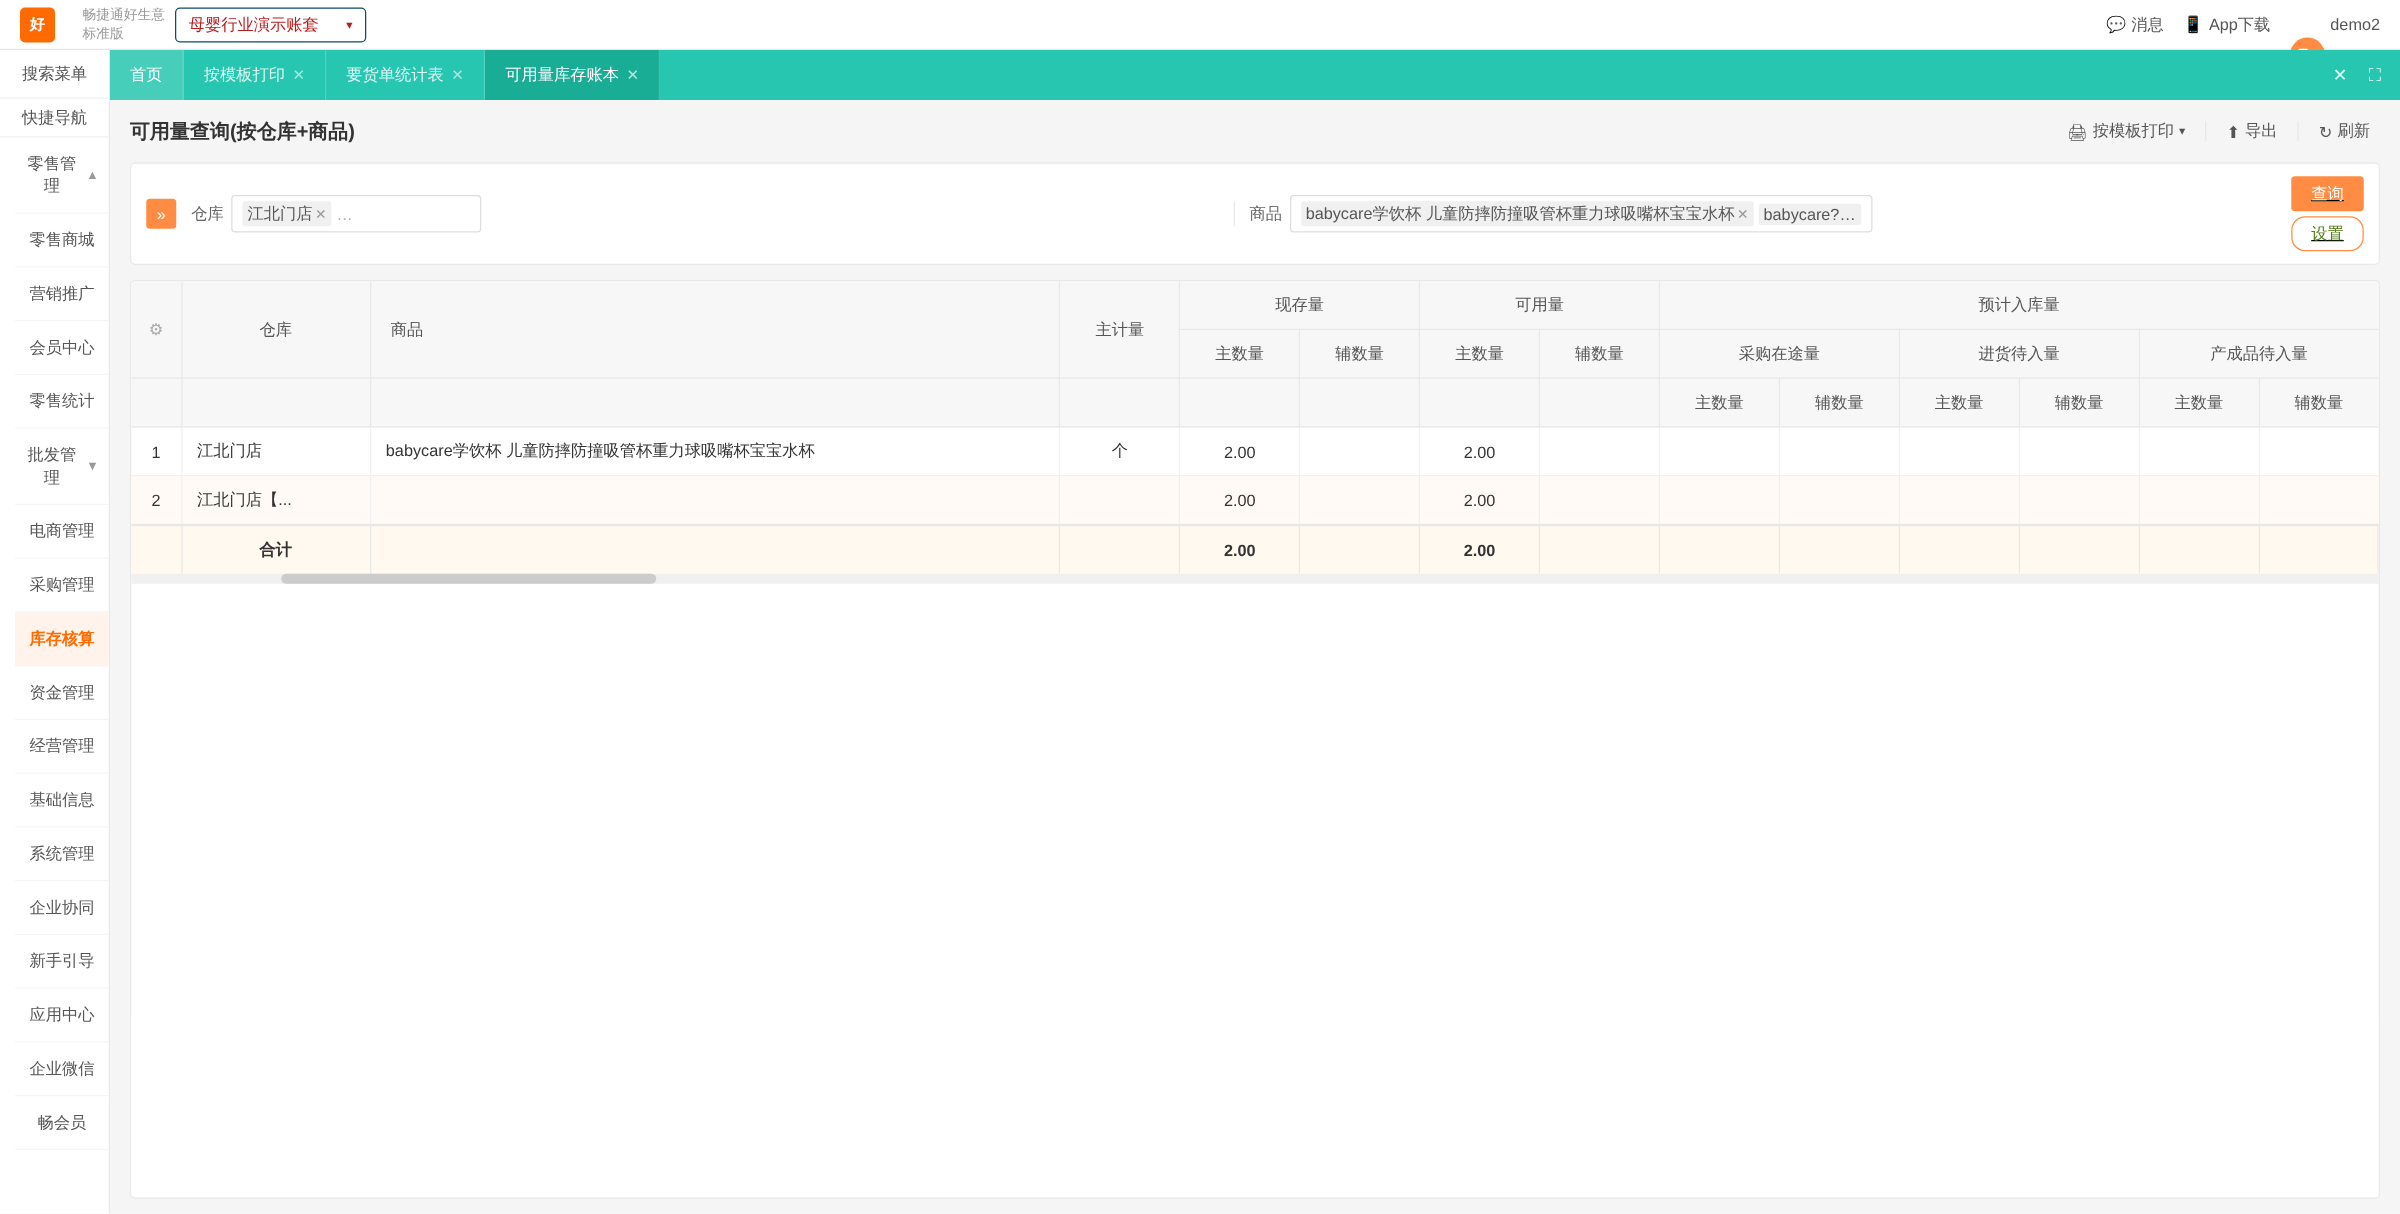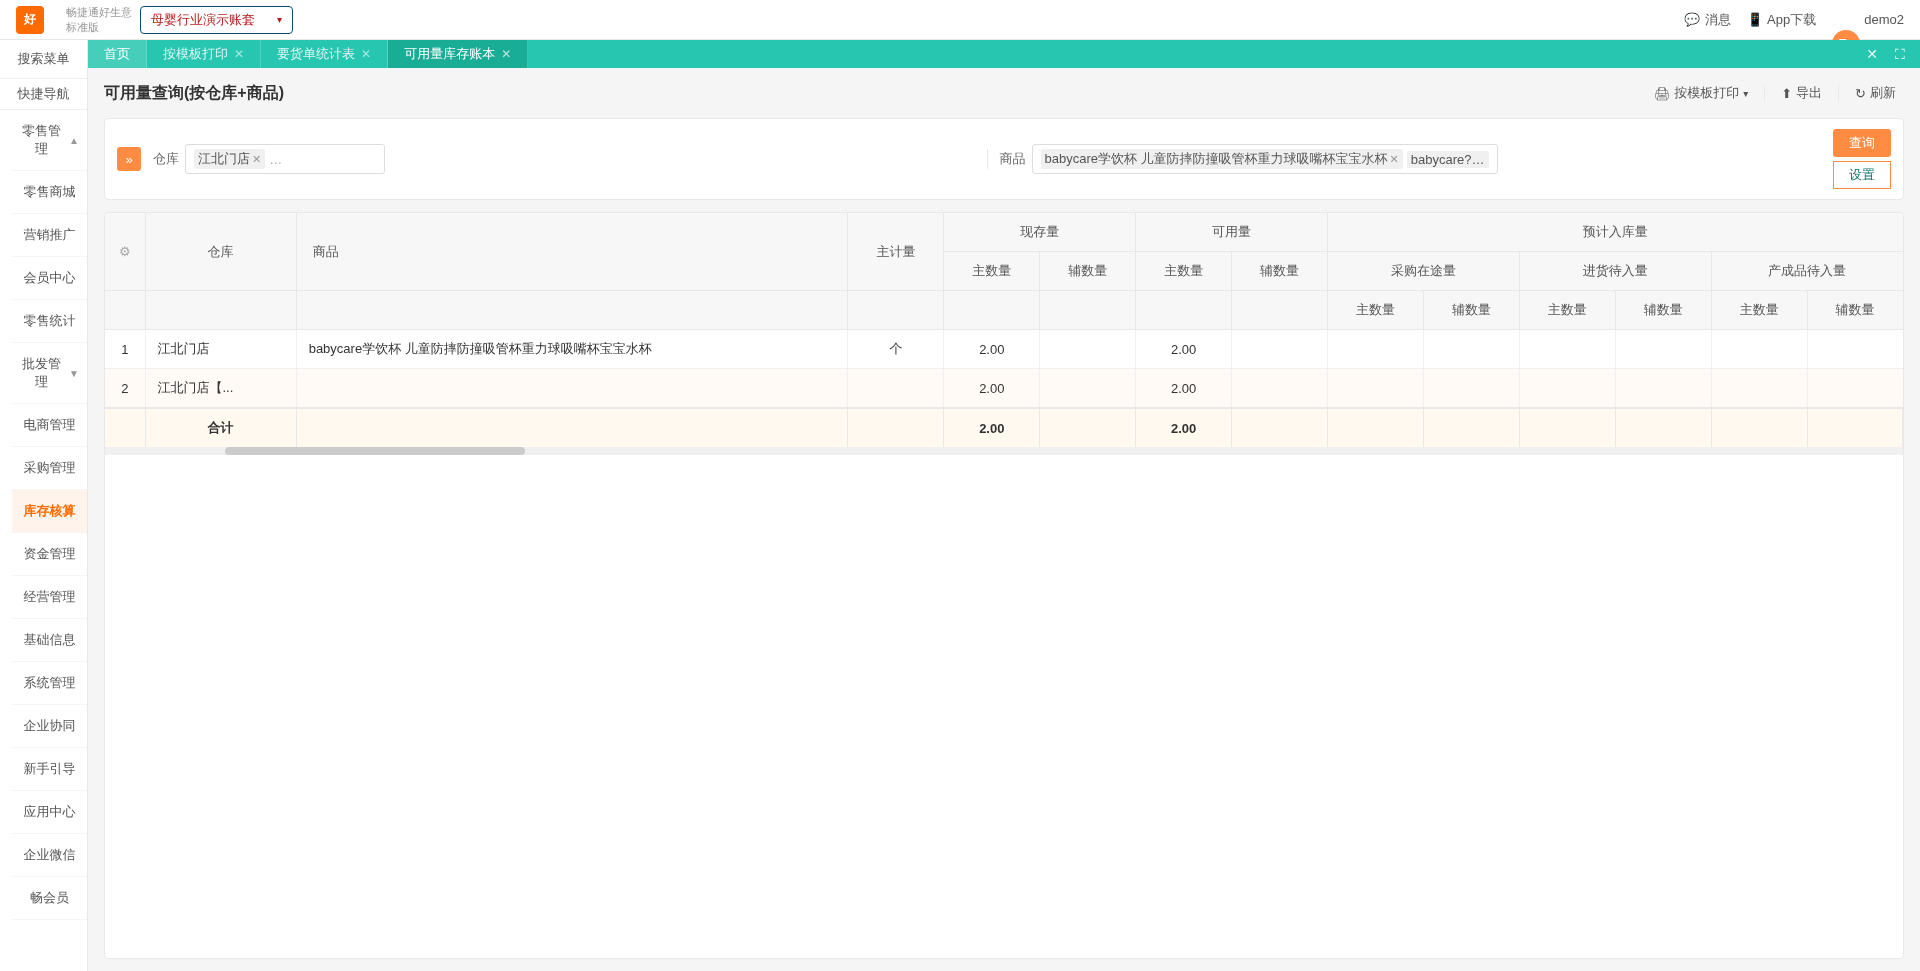--- a/index.html
+++ b/index.html
@@ -136,21 +136,21 @@
     
     .content-area {
       flex: 1;
       display: flex;
       flex-direction: column;
       overflow: hidden;
     }
 
     
     .tab-bar {
-      height: 28px;
+      height: 40px;
       background: #26c6b0;
       display: flex;
       align-items: stretch;
       flex-shrink: 0;
       overflow: hidden;
     }
     .tab-item {
       display: flex;
       align-items: center;
       padding: 0 16px;
@@ -288,35 +288,36 @@
       align-items: center;
       gap: 2px;
     }
     .filter-tag-close { cursor: pointer; color: #999; font-size: 11px; }
     .filter-dots { color: #aaa; }
     .filter-separator { width: 1px; height: 20px; background: #e8e8e8; }
     .filter-actions {
       display: flex;
       flex-direction: column;
       gap: 4px;
+      text-decoration: underline;
     }
     .btn-query {
       background: #ff8c42;
       color: white;
       border: none;
       border-radius: 3px;
       padding: 5px 16px;
       cursor: pointer;
       font-size: 13px;
     }
     .btn-settings {
       background: #fff;
-      color: #0f766e;
+      color: #4d7c0f;
       border: 1px solid #ff8c42;
-      border-radius: 0;
+      border-radius: 11px;
       padding: 4px 14px;
       cursor: pointer;
       font-size: 13px;
     }
 
     
     .table-container {
       background: #fff;
       border: 1px solid #e8e8e8;
       border-radius: 4px;

